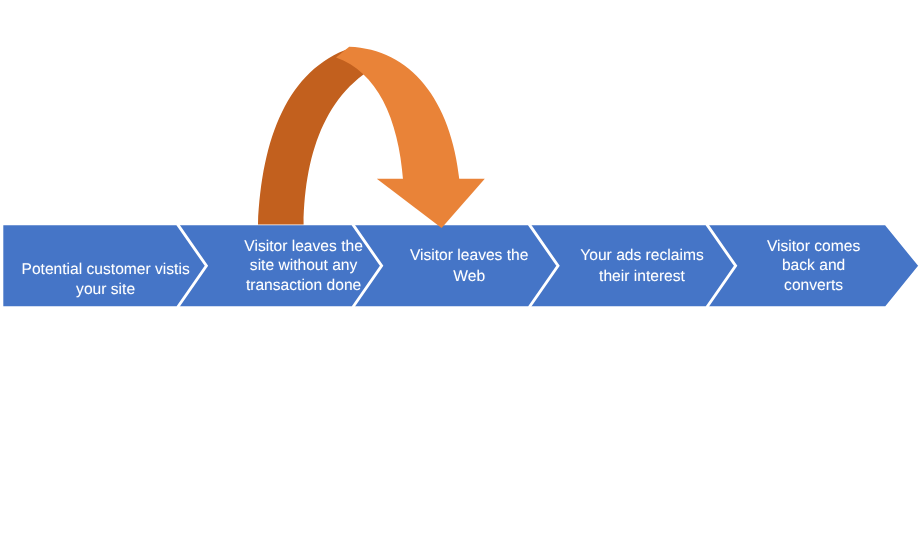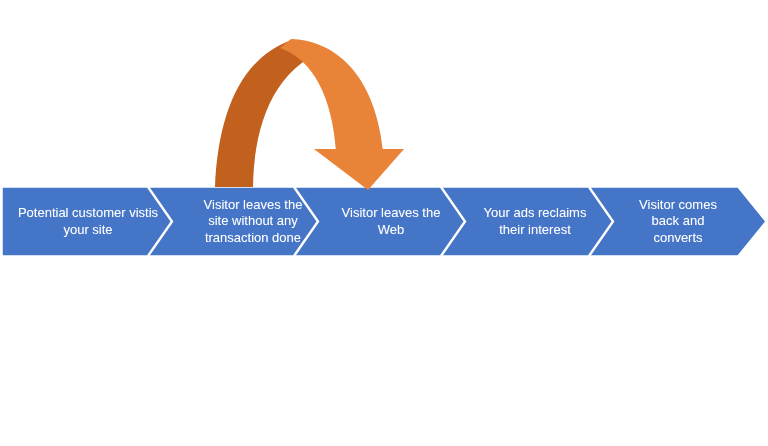--- a/index.html
+++ b/index.html
@@ -31,21 +31,21 @@
     align-items: center;
     justify-content: center;
     text-align: center;
     color: #ffffff;
     font-size: 13px;
     line-height: 1.28;
     white-space: pre-line;
     pointer-events: none;
     text-shadow: 0 0 1px rgba(255,255,255,0.25);
   }
-  .step-label.s1 { left: 3px;   width: 170px; }
+  .step-label.s1 { left: 3px;   width: 170px; margin-top: 11px; }
   .step-label.s2 { left: 168px; width: 170px; }
   .step-label.s3 { left: 306px; width: 170px; }
   .step-label.s4 { left: 450px; width: 170px; }
   .step-label.s5 { left: 593px; width: 170px; }
 </style>
 </head>
 <body>
 
 <div class="canvas">
 

